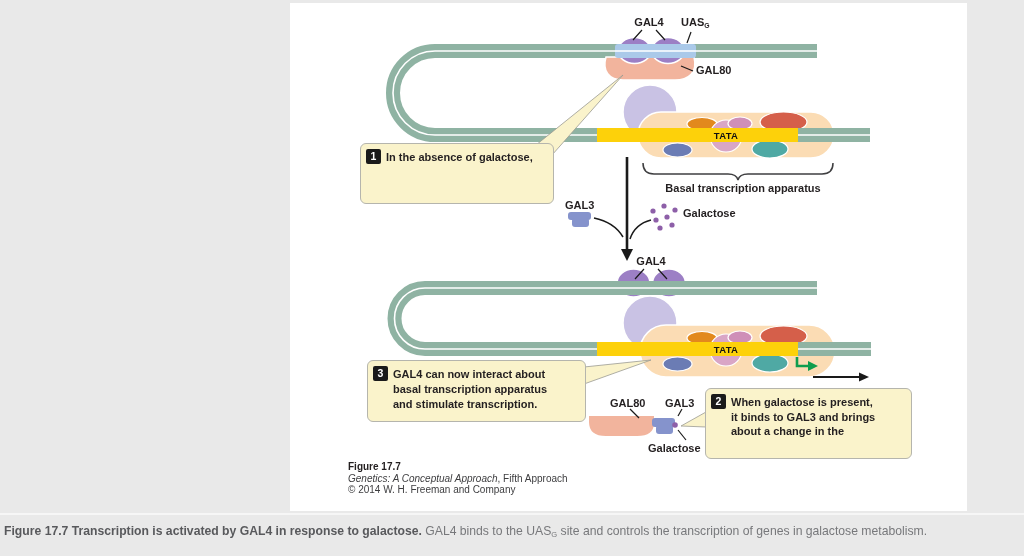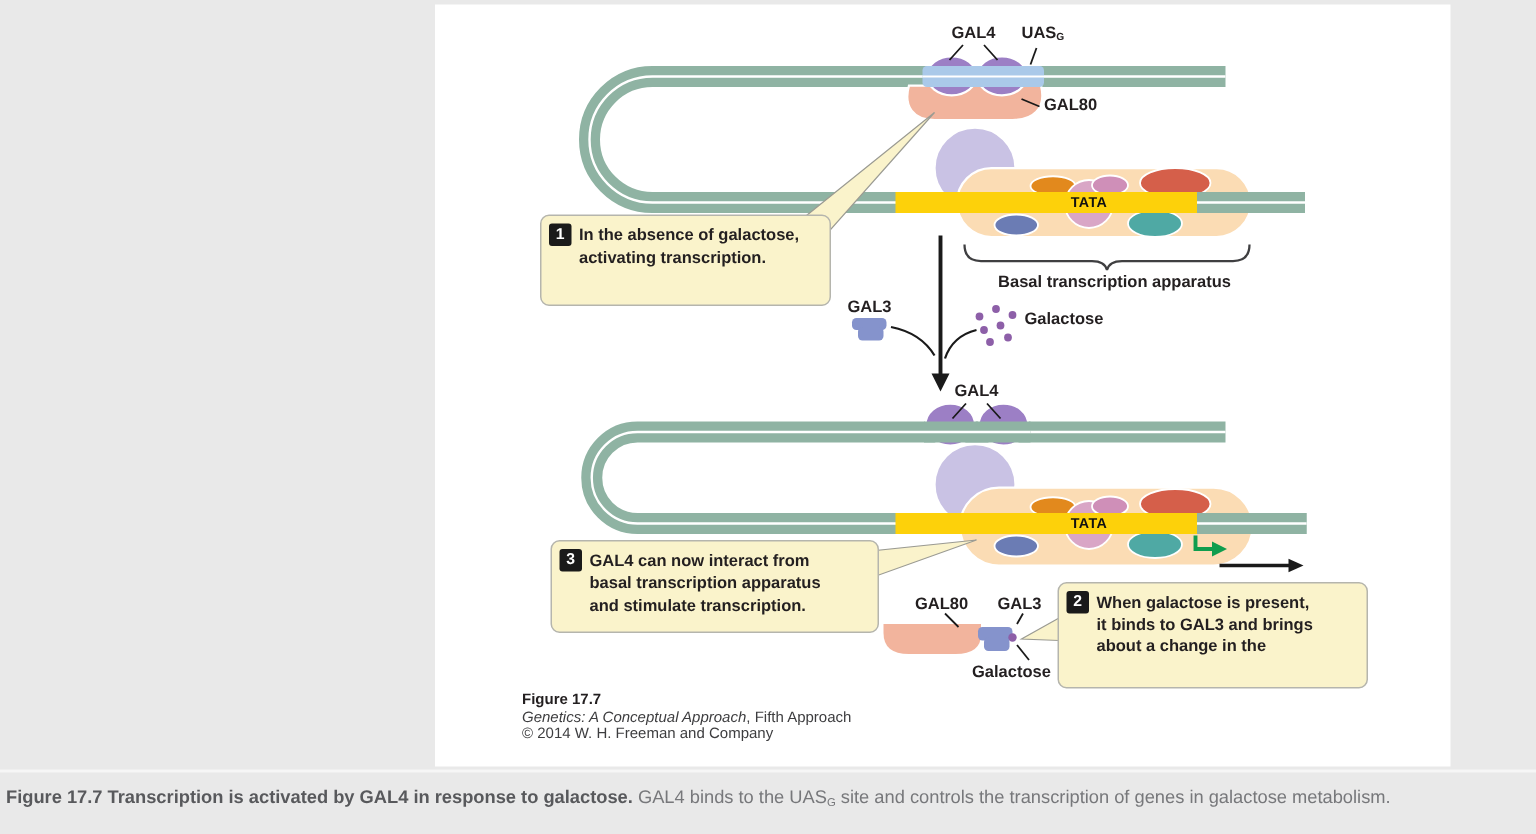--- a/index.html
+++ b/index.html
@@ -156,32 +156,31 @@
   <div class="lbl" style="left:391px;top:13px;"><span>UAS</span><sub class="g">G</sub></div>
   <div class="lbl" style="left:406px;top:61px;">GAL80</div>
   <div class="tata" style="left:416px;top:127px;">TATA</div>
   <div class="lbl center" style="left:347px;top:179px;width:212px;">Basal transcription apparatus</div>
   <div class="lbl" style="left:275px;top:196px;">GAL3</div>
   <div class="lbl" style="left:393px;top:204px;">Galactose</div>
 
   <div class="callout" style="left:70px;top:140px;width:194px;height:61px;">
     <span class="num">1</span>
     <div>In the absence of galactose,</div>
-    <div>activating transcription.</div>
   </div>
 
   <div class="lbl center" style="left:336px;top:252px;width:50px;">GAL4</div>
   <div class="tata" style="left:416px;top:341px;">TATA</div>
   <div class="lbl" style="left:320px;top:394px;">GAL80</div>
   <div class="lbl" style="left:375px;top:394px;">GAL3</div>
   <div class="lbl" style="left:358px;top:439px;">Galactose</div>
 
   <div class="callout" style="left:77px;top:357px;width:219px;height:62px;">
     <span class="num">3</span>
-    <div>GAL4 can now interact from</div>
+    <div>GAL4 can now interact about</div>
     <div>basal transcription apparatus</div>
     <div>and stimulate transcription.</div>
   </div>
 
   <div class="callout" style="left:415px;top:385px;width:207px;height:71px;line-height:14.5px;">
     <span class="num">2</span>
     <div>When galactose is present,</div>
     <div>it binds to GAL3 and brings</div>
     <div>about a change in the</div>
   </div>

